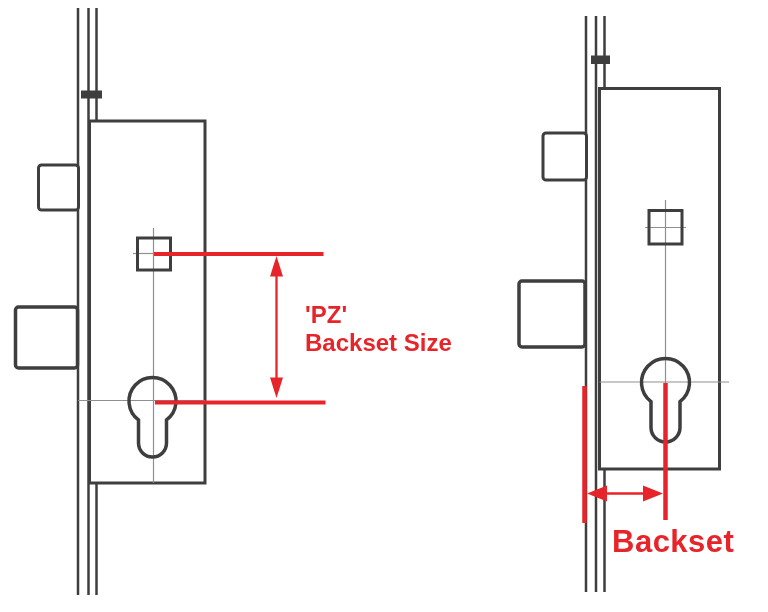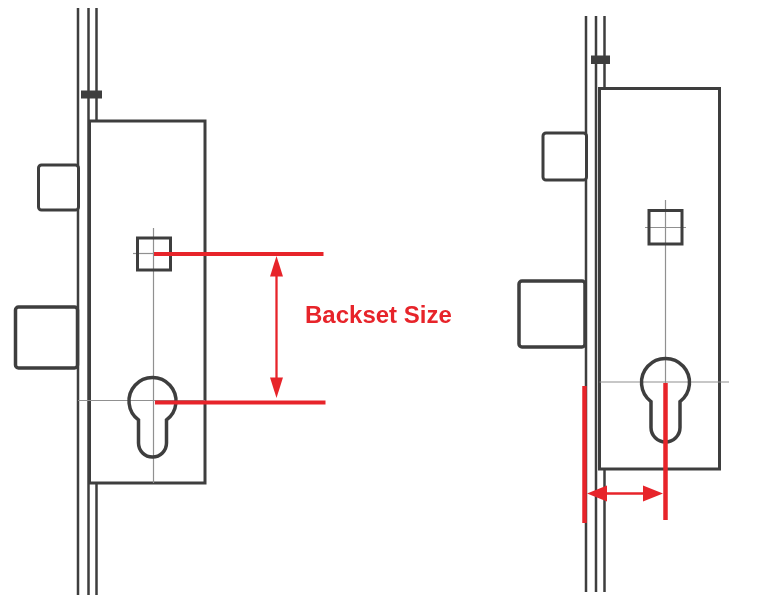--- a/index.html
+++ b/index.html
@@ -103,17 +103,19 @@
 
       <path class="red" stroke-width="4.5" d="M584.5 386 V523"></path>
       <path class="red" stroke-width="4.5" d="M665.5 383 V520"></path>
       <path class="red" stroke-width="2.5" d="M604 493.5 H648"></path>
       <polygon class="red-fill" points="587,493.5 607,485.5 607,501.5"></polygon>
       <polygon class="red-fill" points="663,493.5 643,485.5 643,501.5"></polygon>
     </g>
   </svg>
 
   <div class="anno anno-pz">
+    <div>'PZ'</div>
     <div>Backset Size</div>
   </div>
 
+  <div class="anno anno-backset">Backset</div>
 
 </div>
 
 </body></html>

